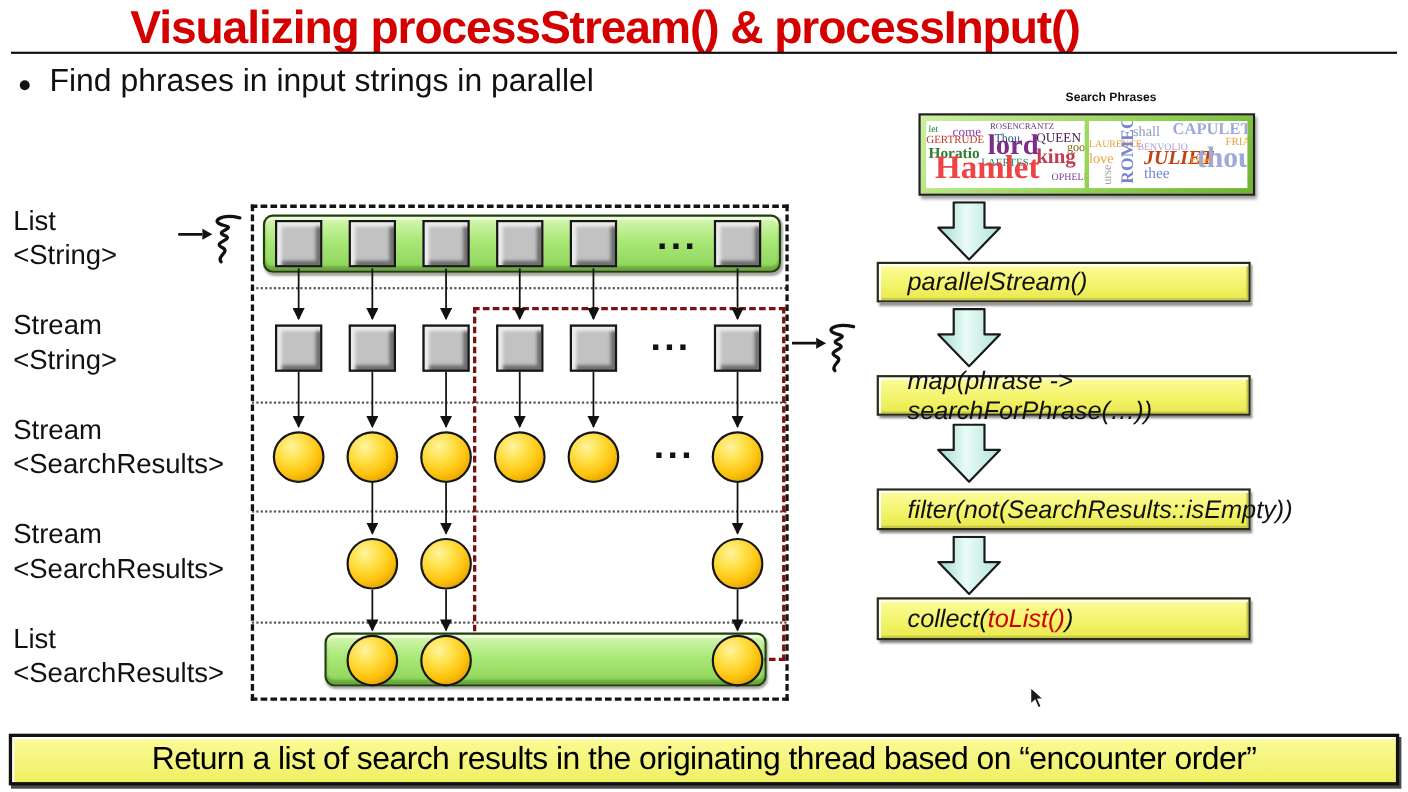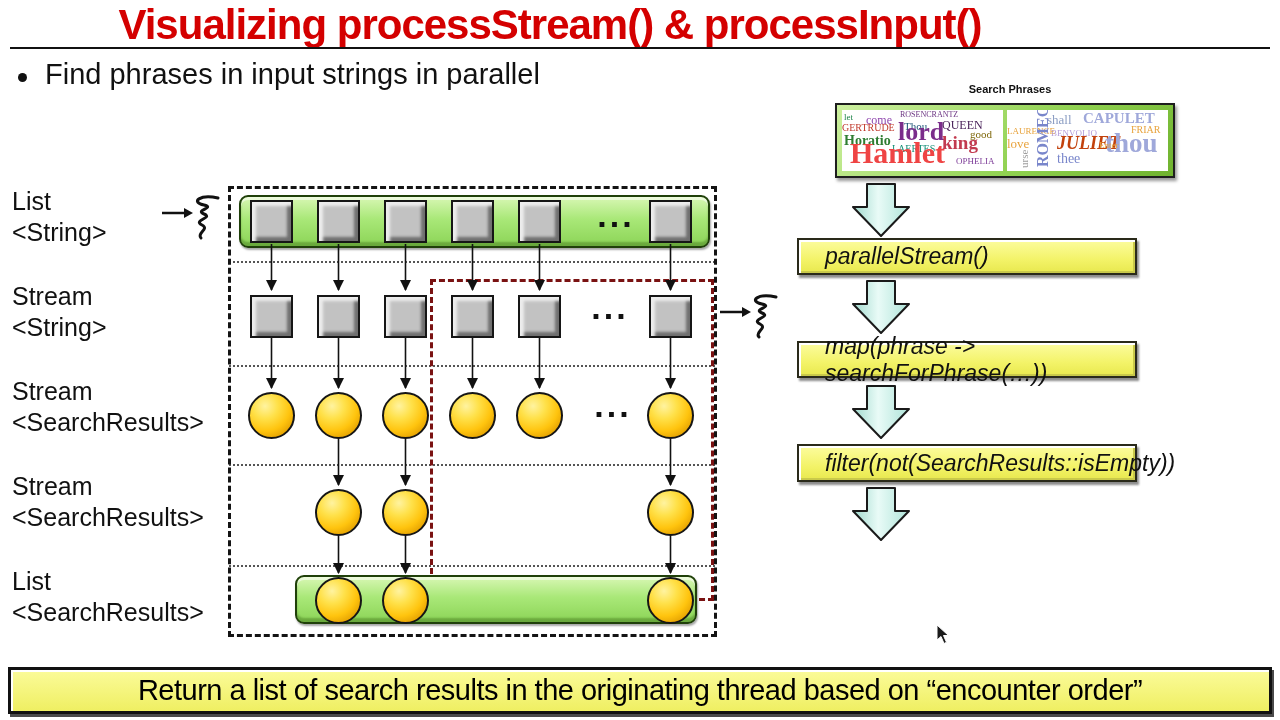--- a/index.html
+++ b/index.html
@@ -20,21 +20,21 @@
             z-index:2;}
   .gsq{position:absolute;width:43px;height:43px;box-sizing:border-box;border:2px solid #161616;background:#c2c2c2;
        box-shadow:inset 4px 4px 3px #ededed,inset -4px -4px 3px #6f6f6f;z-index:3;}
   .gold{position:absolute;width:47px;height:47px;box-sizing:border-box;border:2px solid #161616;border-radius:50%;
         background:radial-gradient(circle at 35% 28%,#fff3a0 0%,#ffe14a 30%,#ffc40e 60%,#e09c00 85%,#b97f00 100%);z-index:3;}
   .dots{position:absolute;width:56px;text-align:center;font-size:34px;font-weight:bold;letter-spacing:3px;z-index:3;}
   .connsvg{position:absolute;left:0;top:0;width:1280px;height:720px;z-index:4;pointer-events:none;}
   .conn{stroke:#111;stroke-width:1.6;}
   .sqgl{position:absolute;z-index:4;}
   .sp-label{position:absolute;left:835px;top:83px;width:350px;text-align:center;font-size:11px;font-weight:bold;}
-  .cloudframe{position:absolute;left:835px;top:103px;width:340px;height:75px;box-sizing:border-box;
+  .cloudframe{position:absolute;left:835px;top:103px;width:306px;height:75px;box-sizing:border-box;
               border:2px solid #1e1e1e;background:linear-gradient(135deg,#cdf0a0,#8fd14f 60%,#6fb22e);
               box-shadow:2px 3px 3px rgba(0,0,0,.4);padding:5px;display:flex;gap:4px;z-index:2;}
   .cloudpanel{position:relative;background:#fff;flex:1;overflow:hidden;}
   .cw{position:absolute;font-family:"Liberation Serif",serif;line-height:1;white-space:nowrap;}
   .stepbox{position:absolute;left:797px;width:340px;height:37px;box-sizing:border-box;border:2px solid #2a2a1a;
            background:linear-gradient(#fcfc9f,#f3f368 60%,#e8e84e);
            box-shadow:inset 2px 2px 0 #ffffff,inset -2px -2px 0 #c9c94a,2px 3px 2px rgba(0,0,0,.45);
            display:flex;align-items:center;padding-left:26px;font-style:italic;font-size:23px;color:#111;z-index:2;}
   .stepbox .hl{color:#cc0000;}
   .blockarrow{position:absolute;left:851px;width:60px;height:54px;z-index:2;}
@@ -185,20 +185,25 @@
   <div class="stepbox" style="top:341px">
     <span>map(phrase -&gt; searchForPhrase(…))</span>
       <span class="hl"></span>
       <span></span>
   </div>
   <div class="stepbox" style="top:444px;height:38px">
     <span>filter(not(SearchResults::isEmpty))</span>
       <span class="hl"></span>
       <span></span>
   </div>
+  <div class="stepbox" style="top:543px;height:39px">
+    <span>collect(</span>
+      <span class="hl">toList()</span>
+      <span>)</span>
+  </div>
 
   <div class="banner">Return a list of search results in the originating thread based on “encounter order”</div>
 
   <svg class="cursor" width="16" height="22" viewBox="0 0 16 22">
     <path d="M1,1 L1,16 L5,12.5 L8,19.5 L10.5,18.3 L7.5,11.5 L12.5,11.5 Z" fill="#1a1a1a" stroke="#fff" stroke-width="1"></path>
   </svg>
 
 <div class="gsq" style="left: 250px; top: 200px;"></div>
     <div class="gsq" style="left: 317px; top: 200px;"></div>
     <div class="gsq" style="left: 384px; top: 200px;"></div>

